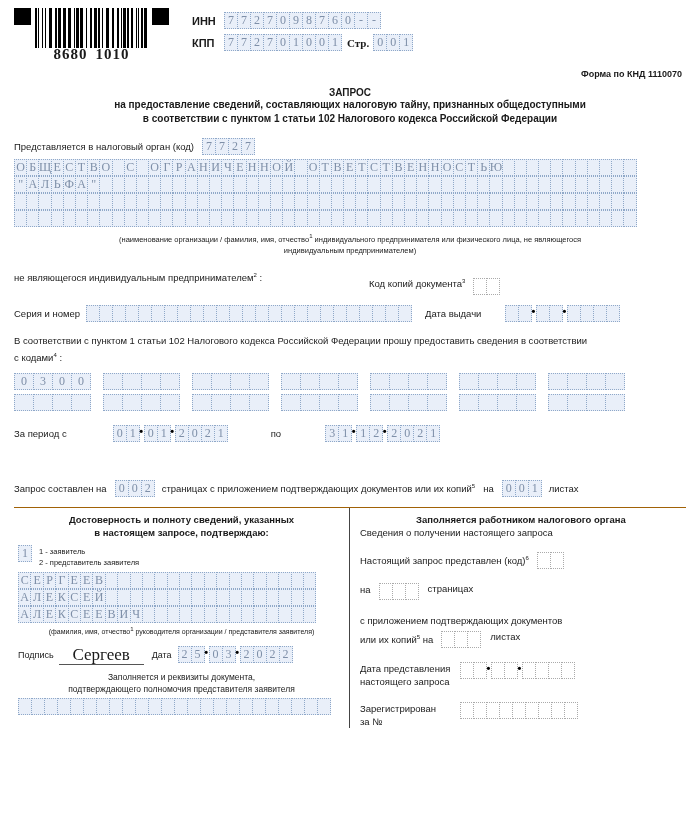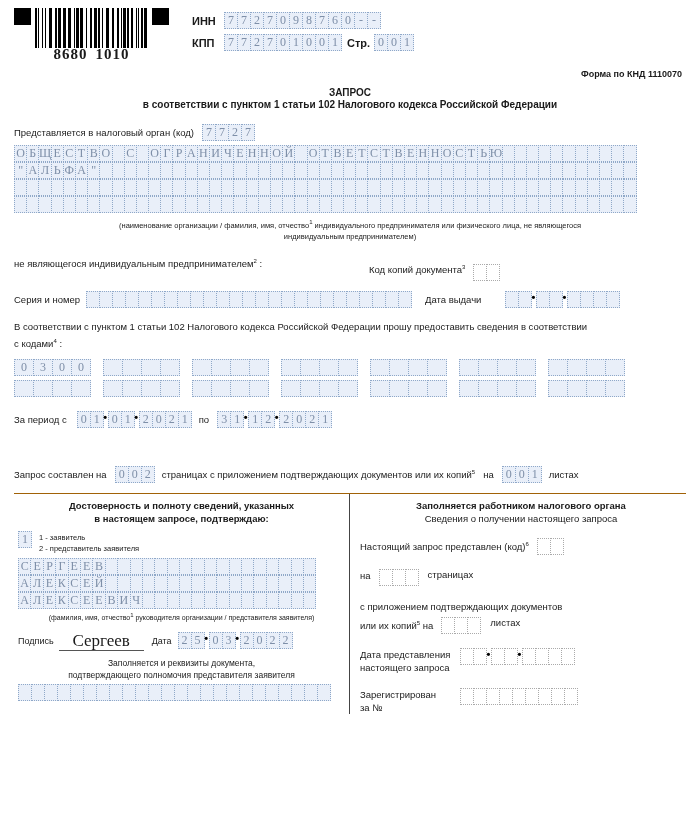--- a/index.html
+++ b/index.html
@@ -26,21 +26,21 @@
     font-family:"Liberation Serif", serif;
     font-weight:bold; font-size:15px; letter-spacing:1px;
     text-align:center; width:155px; margin-top:-2px;
   }
   .barcode-num span { margin:0 4px; }
 
   
   .innblock { margin-left:18px; padding-top:4px; }
   .inn-line { display:flex; align-items:center; margin-bottom:5px; }
   .inn-label { font-size:11px; font-weight:bold; width:32px; }
-  .str-label { font-size:11px; font-weight:bold; margin:0 4px 0 6px; }
+  .str-label { font-size:11px; font-weight:bold; margin:0 4px 0 6px;font-family:Liberation Serif, serif; }
 
   
   .cell {
     width:14px; height:17px;
     border:1px dotted #8fa8c8;
     background:#e9eff9;
     display:inline-flex; align-items:center; justify-content:center;
     font-family:"Liberation Serif", serif;
     font-size:12px; color:#7e8fa8;
     margin-right:-1px;
@@ -79,34 +79,34 @@
   .dateout { display:flex; align-items:center; margin-left:14px; }
   .dateout .lbl { font-size:9.5px; margin-right:8px; }
 
   
   .para { font-size:9.5px; line-height:14px; margin-top:12px; }
   .codegrid { margin-top:8px; }
   .codegrid .crow { display:flex; gap:13px; margin-bottom:4px; }
   .codebox { display:flex; }
 
   
-  .period { display:flex; align-items:center; margin-top:14px; }
+  .period { display:flex; align-items:center; margin-top:14px;gap:36px; }
   .period .lbl { font-size:9.5px; margin-right:10px; }
   .period .po { font-size:9.5px; margin:0 8px; }
 
   
   .pages { display:flex; align-items:center; margin-top:38px; font-size:9.5px; }
   .pages .txt { margin:0 8px; }
 
   
   .bottom { display:flex; margin-top:10px; border-top:1px solid #a16207; }
   .bl { width:336px; border-right:1px solid #444; padding:5px 4px 0 4px; }
   .br { flex:1; padding:5px 4px 0 10px; }
   .bhead { text-align:center; font-weight:bold; font-size:9.5px; line-height:13px; }
-  .bsub  { text-align:center; font-size:9.5px; margin-top:1px; }
+  .bsub  { font-size:9.5px; margin-top:1px; }
 
   .declrow { display:flex; align-items:flex-start; margin-top:6px; }
   .legend { font-size:7.5px; line-height:11px; margin-left:8px; padding-top:1px; }
 
   .fio { margin-top:4px; }
   .fio .gridrow { display:flex; }
   .fcap { text-align:center; font-size:7px; margin-top:3px; }
 
   .signrow { display:flex; align-items:center; margin-top:10px; }
   .signrow .lbl { font-size:9px; margin-right:5px; }
@@ -237,20 +237,21 @@
             <div class="cell">0</div>
             <div class="cell">1</div>
           </div>
       </div>
     </div>
   </div>
 
   <div class="knd">Форма по КНД 1110070</div>
 
   <div class="title">ЗАПРОС</div>
+  <div class="subtitle">на предоставление сведений, составляющих налоговую тайну, признанных общедоступными</div>
   <div class="subtitle">в соответствии с пунктом 1 статьи 102 Налогового кодекса Российской Федерации</div>
 
   <div class="organ-row">
     <div class="organ-label">Представляется в налоговый орган (код)</div>
     <div class="cells" id="organ-cells">
         <div class="cell">7</div>
         <div class="cell">7</div>
         <div class="cell">2</div>
         <div class="cell">7</div>
       </div>

